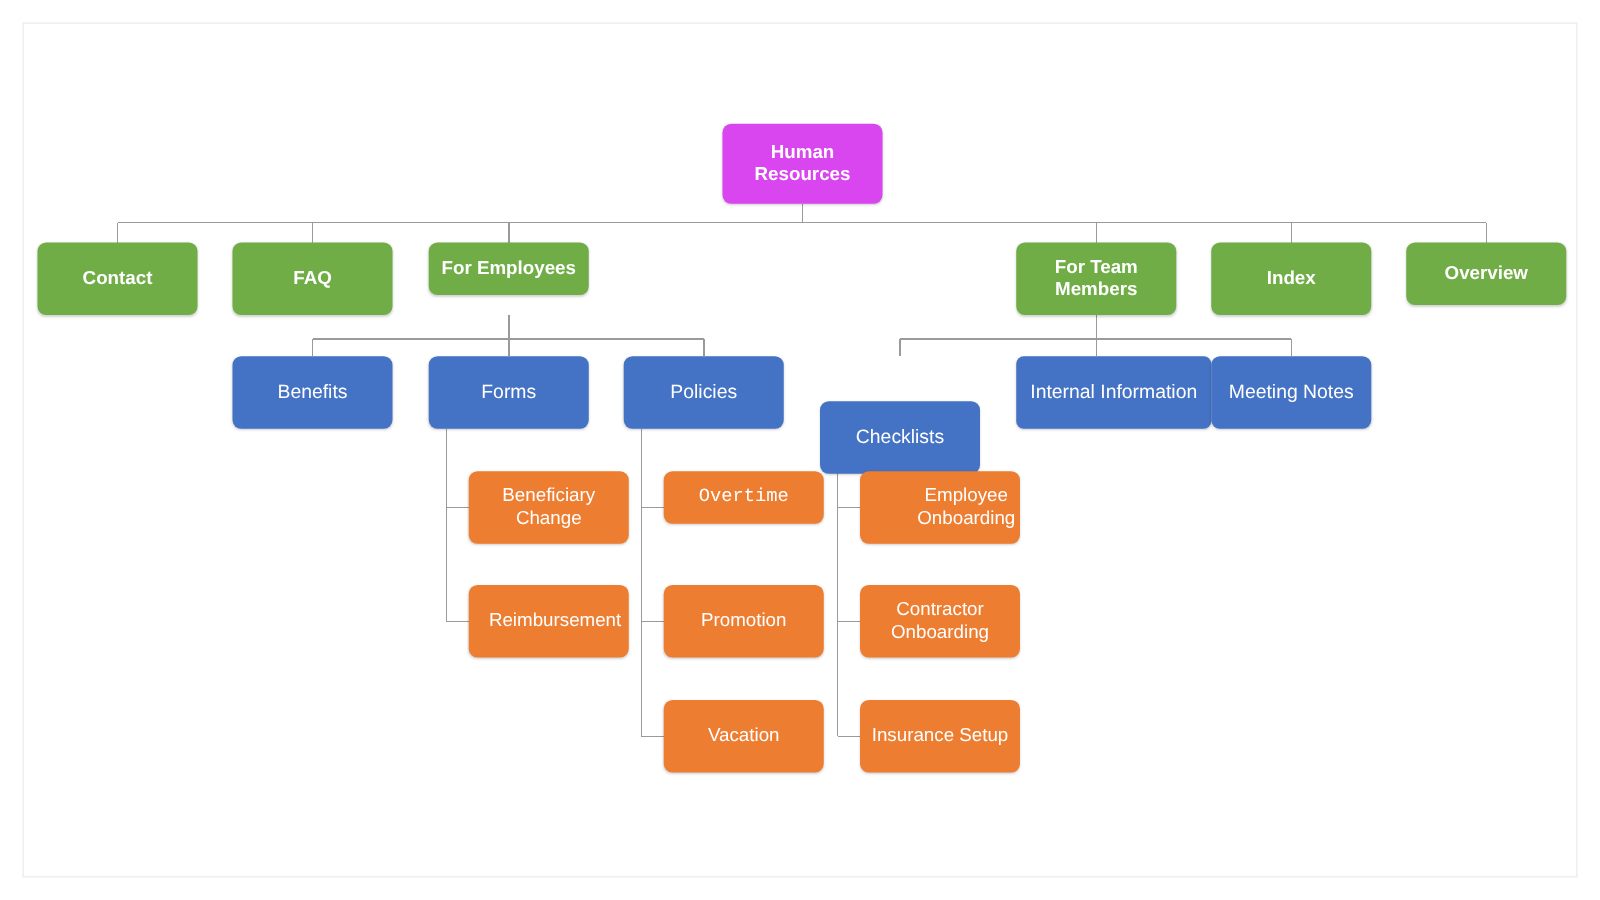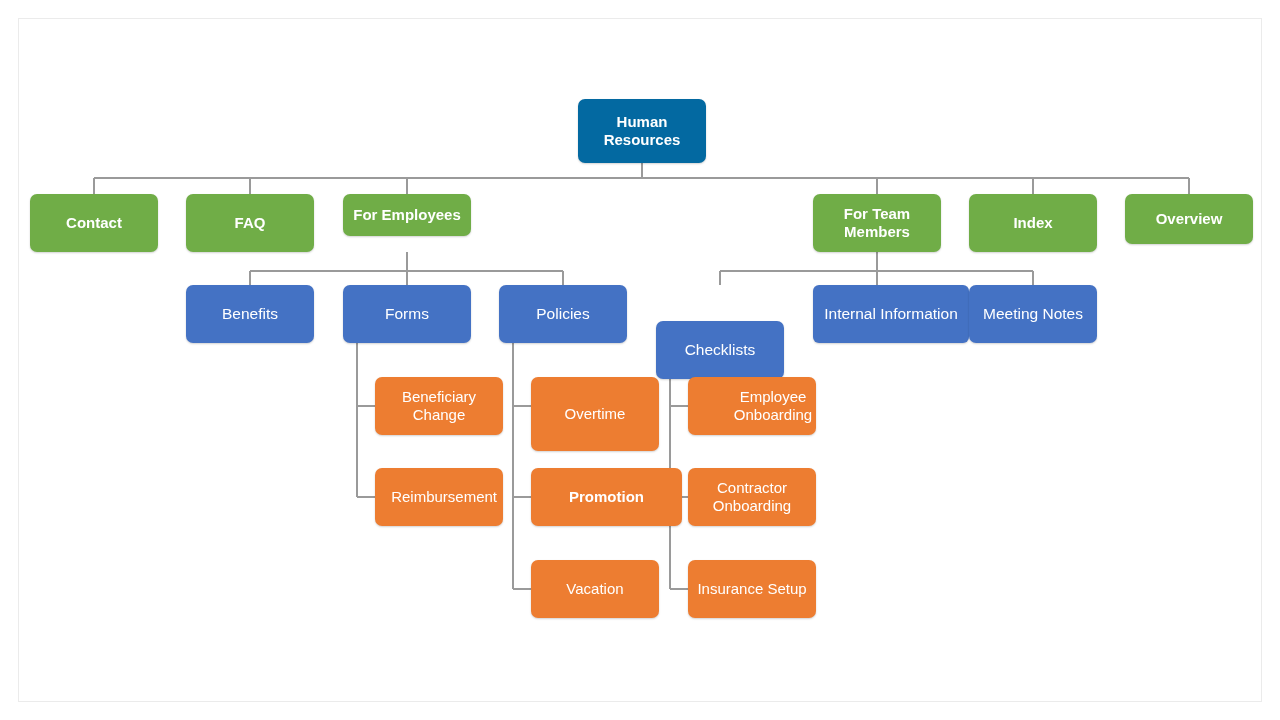--- a/index.html
+++ b/index.html
@@ -40,21 +40,21 @@
     align-items: center;
     justify-content: center;
     text-align: center;
     color: #ffffff;
     line-height: 1.18;
     padding: 2px 6px;
     box-shadow: 0 1px 2px rgba(0,0,0,0.18);
     user-select: none;
   }
   .lvl-root {
-    background: #0369a1;
+    background: #d946ef;
     font-weight: bold;
     font-size: 15px;
   }
   .lvl-green {
     background: #70AD47;
     font-weight: bold;
     font-size: 15px;
   }
   .lvl-blue {
     background: #4472C4;
@@ -145,24 +145,24 @@
       </div>
       <div class="node lvl-blue" style="left: 969px; top: 285px; width: 128px; height: 58px;">
         <span>Meeting Notes</span>
       </div>
       <div class="node lvl-orange" style="left: 375px; top: 377px; width: 128px; height: 58px;">
         <span>Beneficiary Change</span>
       </div>
       <div class="node lvl-orange" style="left: 375px; top: 468px; width: 128px; height: 58px; justify-content: flex-end;">
         <span>Reimbursement</span>
       </div>
-      <div class="node lvl-orange" style="left: 531px; top: 377px; width: 128px; height: 74px;">
+      <div class="node lvl-orange" style="left: 531px; top: 377px; width: 128px; height: 42px; font-family: Liberation Mono, monospace;">
         <span>Overtime</span>
       </div>
-      <div class="node lvl-orange" style="left: 531px; top: 468px; width: 151px; height: 58px; font-weight: bold;">
+      <div class="node lvl-orange" style="left: 531px; top: 468px; width: 128px; height: 58px;">
         <span>Promotion</span>
       </div>
       <div class="node lvl-orange" style="left: 531px; top: 560px; width: 128px; height: 58px;">
         <span>Vacation</span>
       </div>
       <div class="node lvl-orange" style="left: 688px; top: 377px; width: 128px; height: 58px; padding-left: 48px;">
         <span>Employee Onboarding</span>
       </div>
       <div class="node lvl-orange" style="left: 688px; top: 468px; width: 128px; height: 58px;">
         <span>Contractor Onboarding</span>

